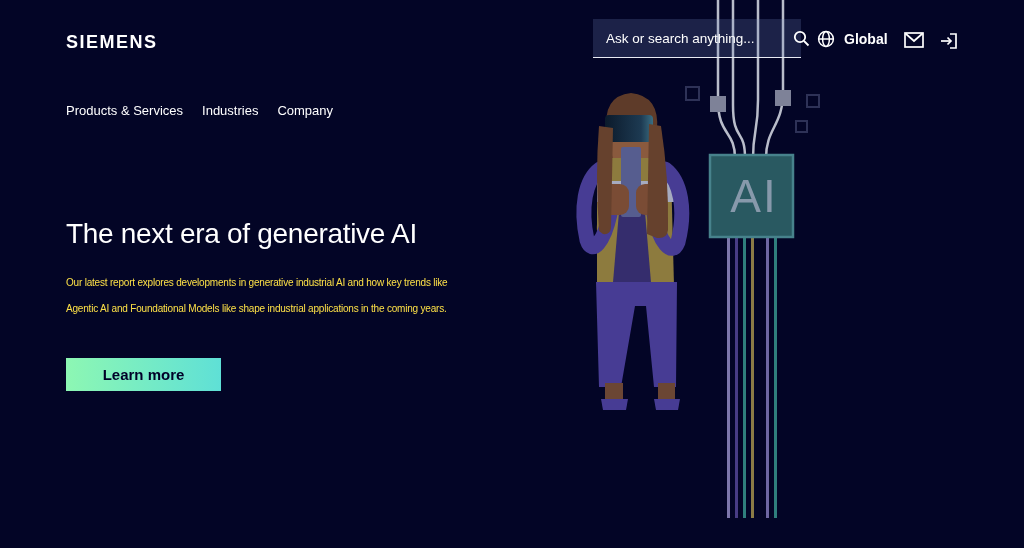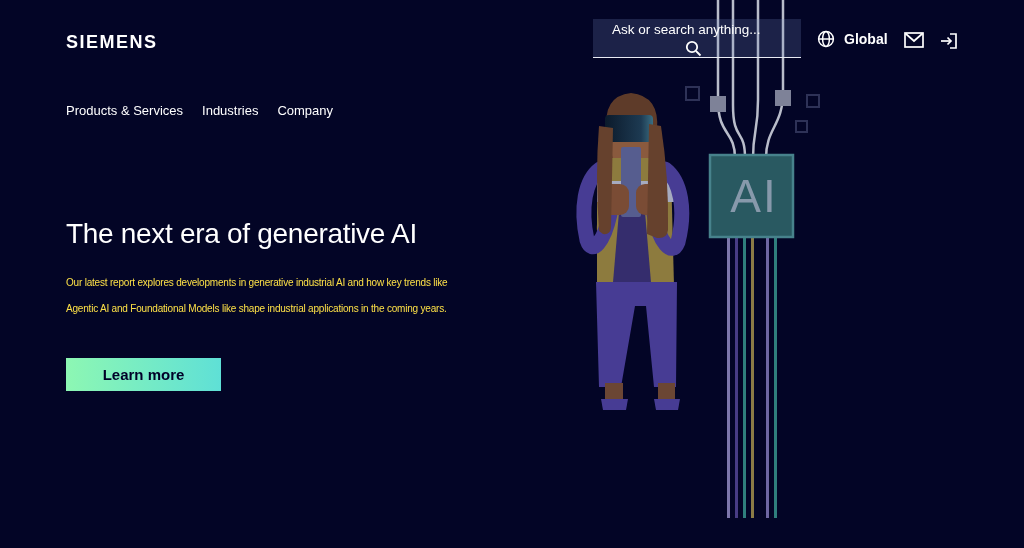--- a/index.html
+++ b/index.html
@@ -14,21 +14,21 @@
 
   
   .logo {
     position:absolute; left:66px; top:32px; z-index:3;
     font-size:18px; font-weight:bold; letter-spacing:1.5px; cursor:pointer;
   }
   .search-bar {
     position:absolute; left:593px; top:19px; width:208px; height:39px; z-index:2;
     background:rgba(118,140,196,0.22);
     border-bottom:1.5px solid #e9ebf4;
-    display:flex; align-items:center;flex-direction:column;
+    display:flex; align-items:center;
   }
   .search-bar input {
     flex:1; background:transparent; border:none; outline:none;
     color:#ffffff; font-size:13.5px; padding:0 6px 0 13px;
     font-family:"Liberation Sans", sans-serif;
   }
   .search-bar input::placeholder { color:#ffffff; opacity:1; }
   .search-icon { display:flex; align-items:center; padding:0 11px 0 4px; cursor:pointer; }
   .region {
     position:absolute; left:817px; top:30px; z-index:3;

